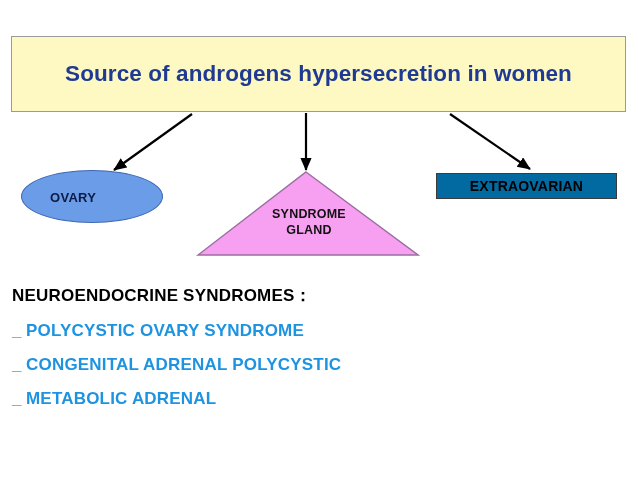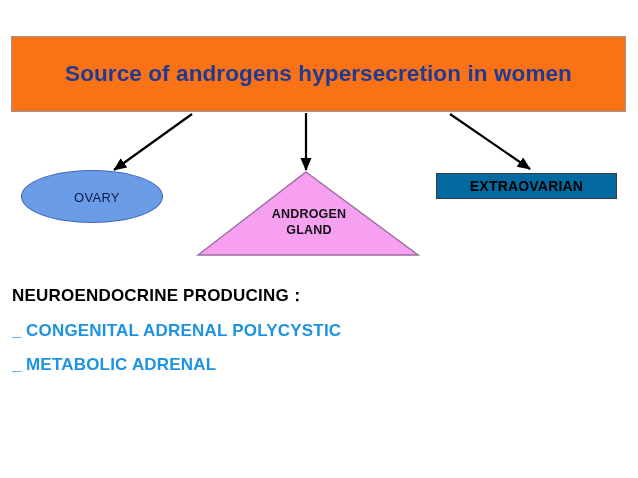--- a/index.html
+++ b/index.html
@@ -20,21 +20,21 @@
 
   
   .title-box {
     position: absolute;
     left: 11px;
     top: 36px;
     width: 615px;
     height: 76px;
     box-sizing: border-box;
     border: 1px solid #9a9a9a;
-    background: #f97316;
+    background: #fef9c3;
     display: flex;
     align-items: center;
     justify-content: center;
   }
   .title-text {
     color: #1f3a93;
     font-size: 22.5px;
     font-weight: bold;
     letter-spacing: 0.1px;
     white-space: nowrap;
@@ -61,23 +61,22 @@
     background: #6b9ce8;
     border: 1px solid #3f67b5;
     border-radius: 50% / 50%;
   }
   .ovary-label {
     position: absolute;
     left: 50px;
     top: 190px;
     color: #0d1b44;
     font-size: 13px;
-    font-weight: normal;
+    font-weight: bold;
     letter-spacing: 0.3px;
-    margin-left: 24px;
   }
 
   
   .adrenal-triangle {
     position: absolute;
     left: 196px;
     top: 170px;
     width: 224px;
     height: 87px;
   }
@@ -169,31 +168,34 @@
     <line x1="450" y1="114" x2="530" y2="169" stroke="#000000" stroke-width="2.2" marker-end="url(#arrowhead)"></line>
   </svg>
 
   <div class="ovary-ellipse"></div>
   <span class="ovary-label">OVARY</span>
 
   <svg class="adrenal-triangle" width="224" height="87" viewBox="0 0 224 87">
     <polygon points="110,2 222,85 2,85" fill="#f79ff0" stroke="#9a6fa0" stroke-width="1.4"></polygon>
   </svg>
   <div class="adrenal-label">
-    <span>ANDROGEN</span><br>
+    <span>SYNDROME</span><br>
     <span>GLAND</span>
   </div>
 
   <div class="extraovarian-box">
     <span class="extraovarian-label">EXTRAOVARIAN</span>
   </div>
 
   <div class="syndrome-list">
-    <span class="list-line list-heading">NEUROENDOCRINE PRODUCING：</span>
-
+    <span class="list-line list-heading">NEUROENDOCRINE SYNDROMES：</span>
+
+    <span class="list-line list-item">
+      <span class="bullet">_</span><span>POLYCYSTIC OVARY SYNDROME</span>
+    </span>
 
     <span class="list-line list-item">
       <span class="bullet">_</span><span>CONGENITAL ADRENAL POLYCYSTIC</span>
     </span>
 
     <span class="list-line list-item">
       <span class="bullet">_</span><span>METABOLIC ADRENAL</span>
     </span>
 
   </div>

